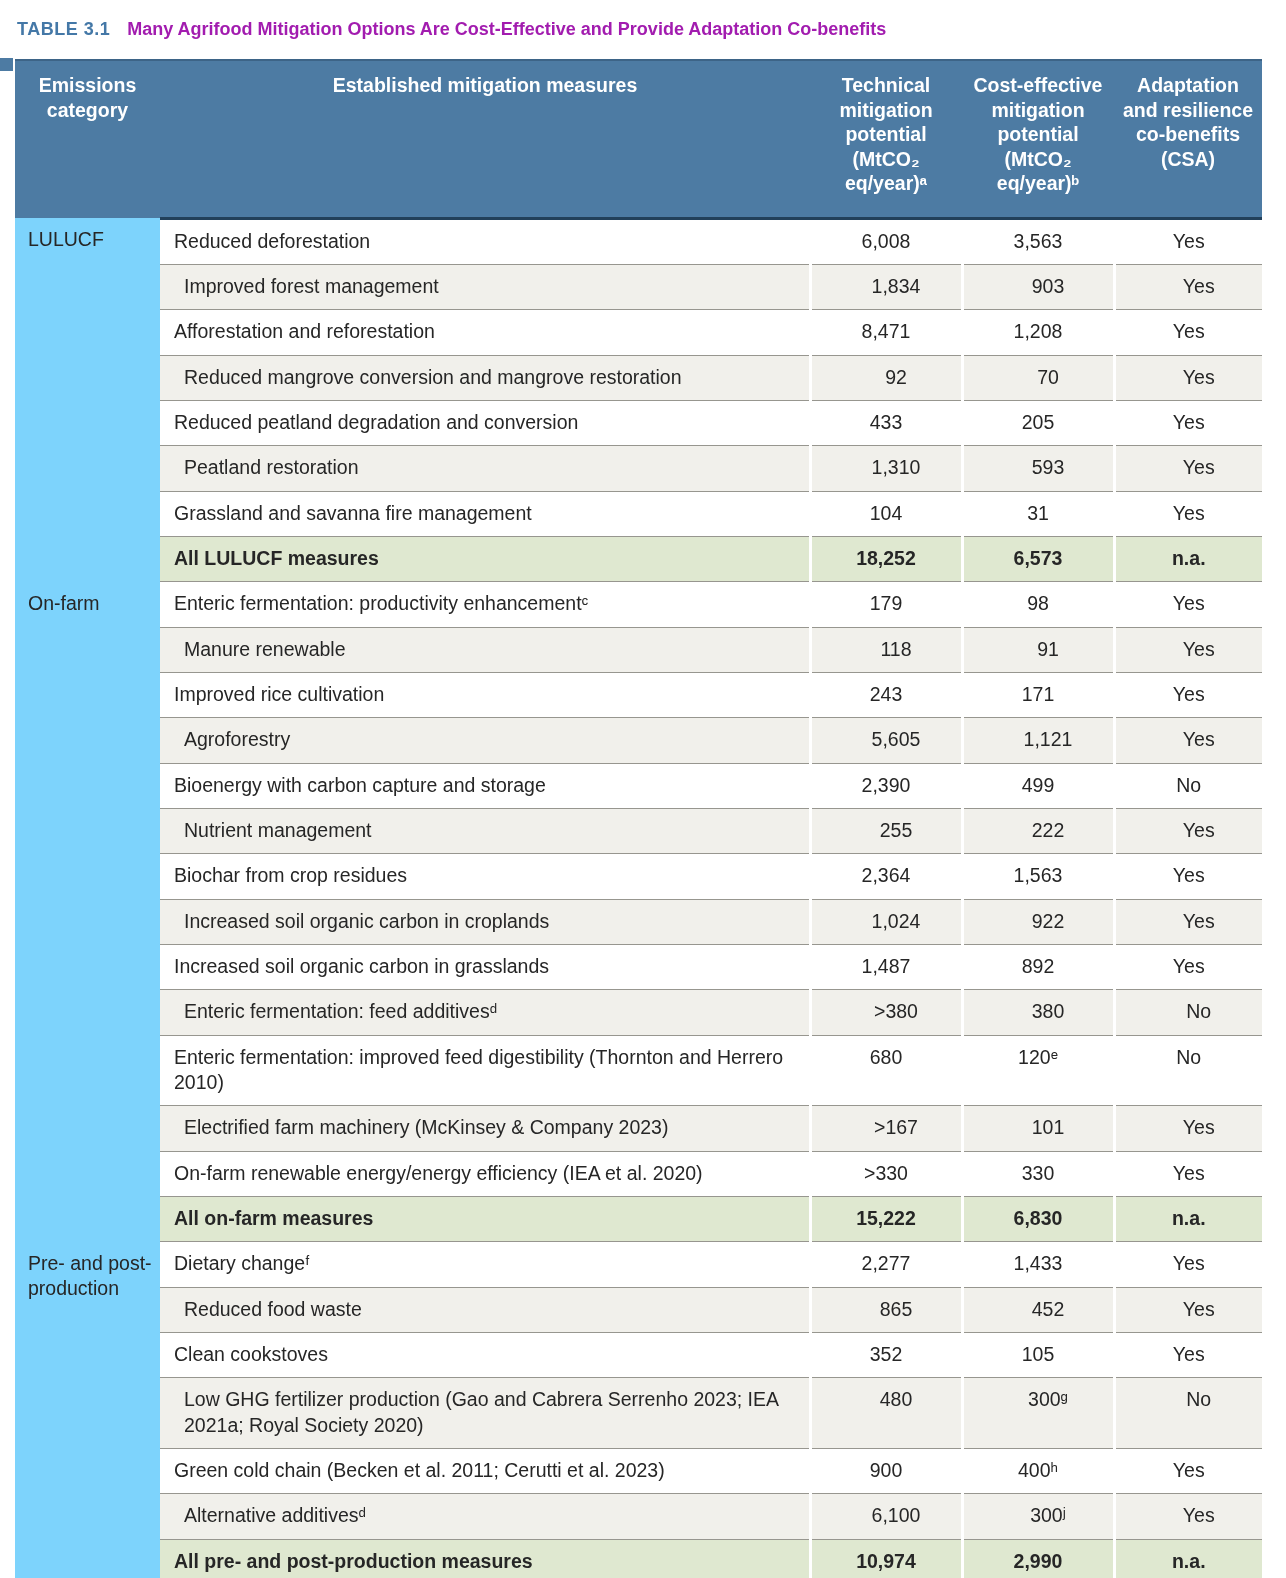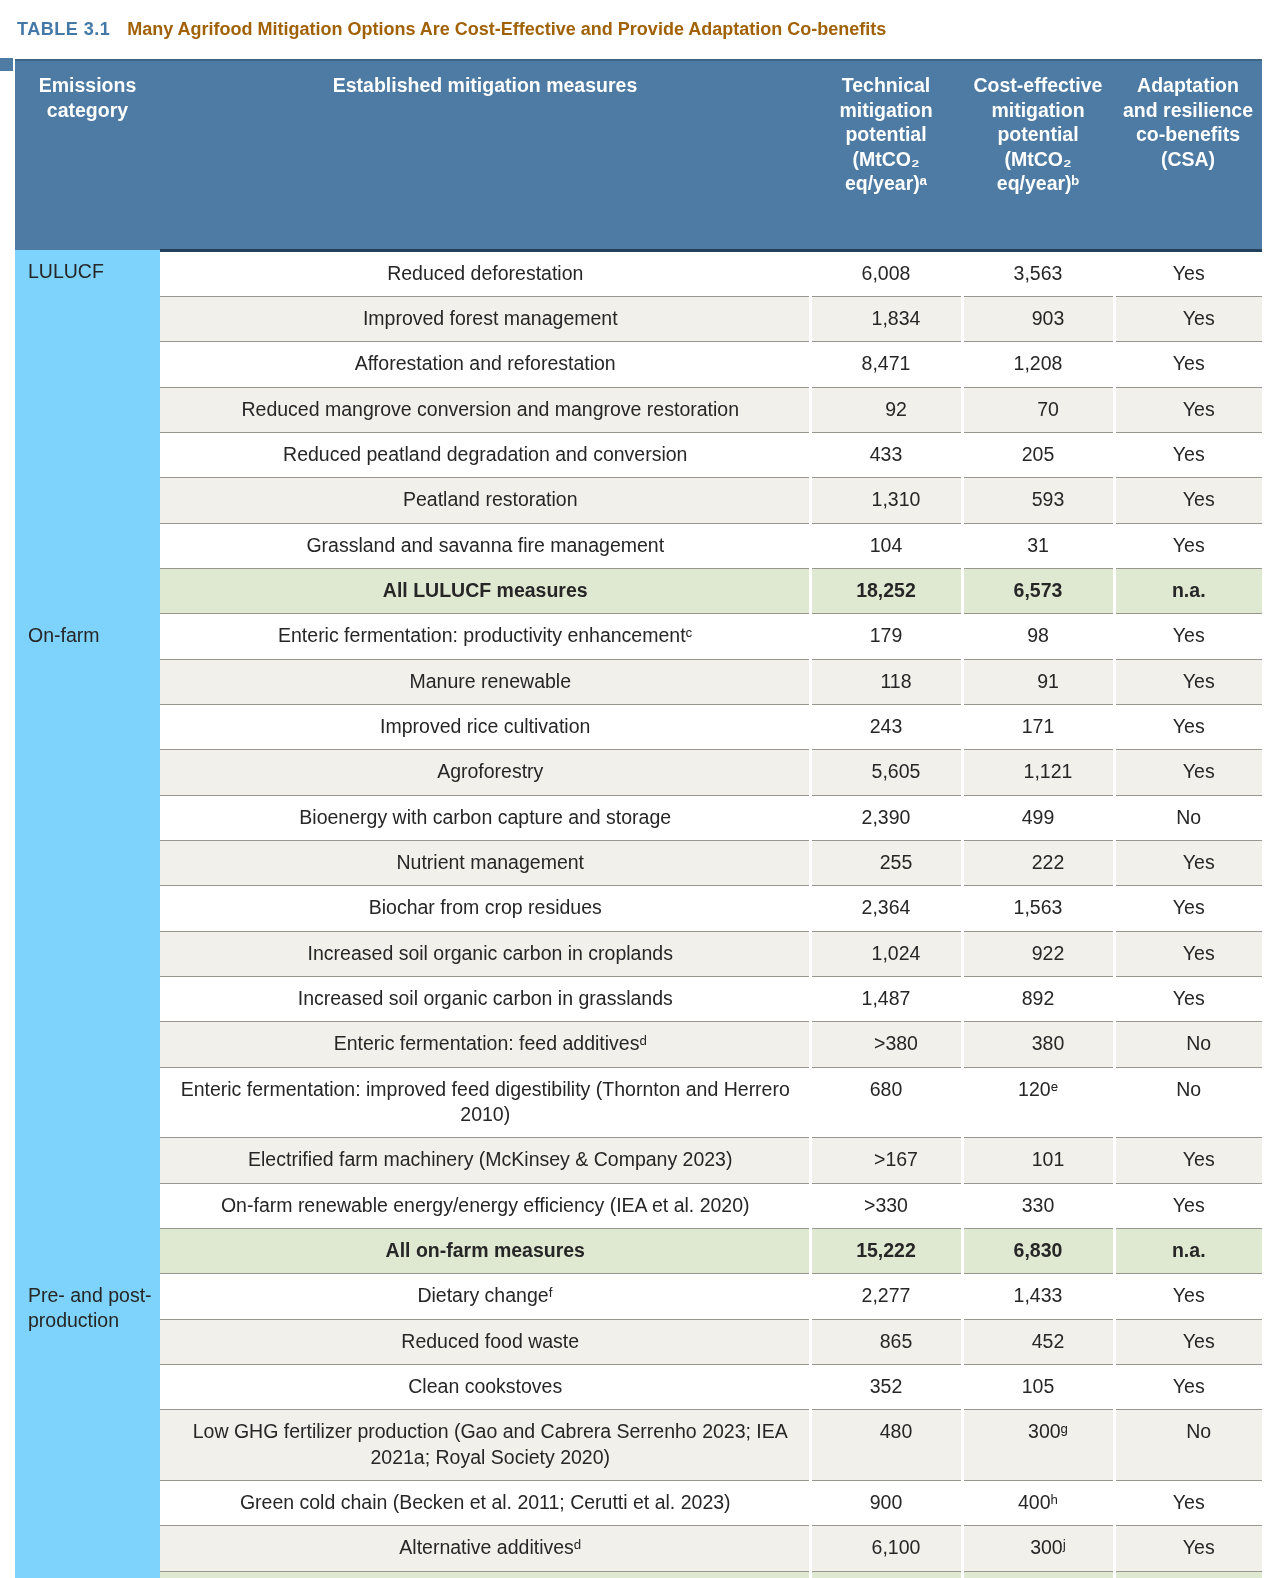--- a/index.html
+++ b/index.html
@@ -29,21 +29,21 @@
     line-height:1.5;
     margin:6px 0 16px 2px;
   }
   .title-label{
     color:var(--title-accent);
     white-space:nowrap;
     margin-right:17px;
     letter-spacing:0.5px;
   }
   .title-text{
-    color:#a16207;
+    color:#a21caf;
     max-width:1045px;
   }
   .table-wrap{position:relative;}
   .edge-tab{
     position:absolute;
     left:-15px;
     top:-1px;
     width:13px;
     height:13px;
     background:var(--header-bg);
@@ -61,38 +61,38 @@
   col.c-csa{width:148px;}
   thead th{
     background:var(--header-bg);
     color:var(--header-text);
     font-size:19.5px;
     font-weight:bold;
     line-height:1.26;
     vertical-align:top;
     text-align:center;
     padding:12px 8px 14px;
-    height:190px;
+    height:158px;
     box-sizing:border-box;
     border-top:2px solid #3d6487;
   }
   thead th:not(.cat-h){border-bottom:3px solid var(--header-dark-rule);}
   thead th.cat-h{border-bottom:none;}
   tbody td{
     font-size:19.5px;
     line-height:1.3;
     vertical-align:top;
   }
   td.cat{
     background:#7dd3fc;
     text-align:left;
     padding:9px 6px 0 13px;
   }
   td.measure{
-    text-align:center;
+    text-align:left;
     padding:9px 12px 10px 14px;
   }
   td.val,td.csa{
     text-align:center;
     padding:9px 4px 10px;
     border-left:3px solid #ffffff;
   }
   tbody tr td:not(.cat){border-bottom:1.5px solid var(--rule-gray);}
   tbody tr:last-child td:not(.cat){border-bottom:none;}
   tr.stripe td:not(.cat){background:var(--stripe-bg);padding-left:24px;}

